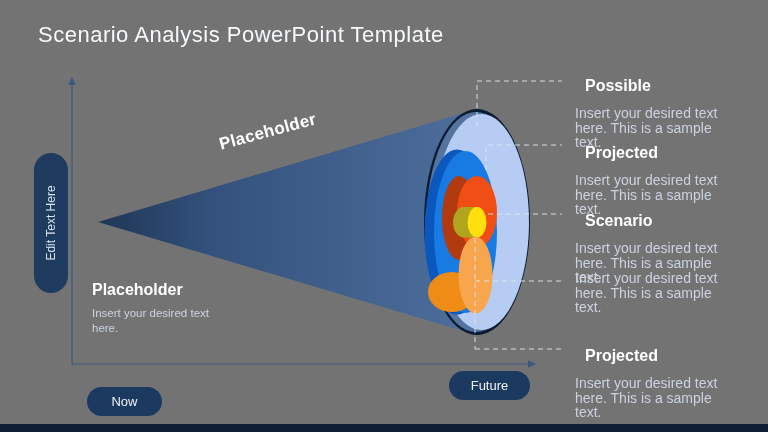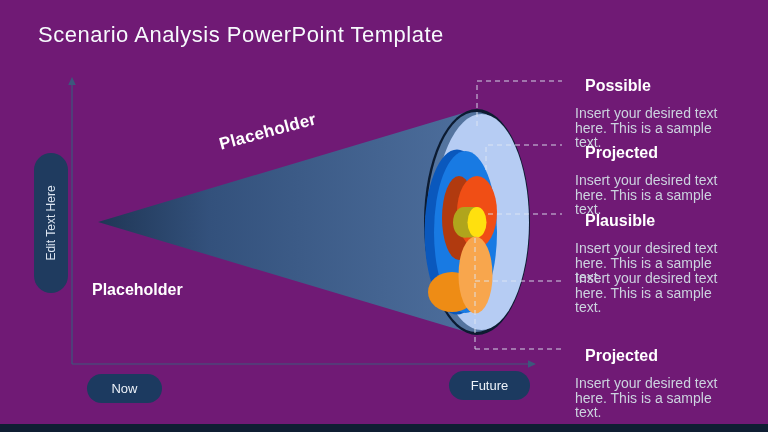--- a/index.html
+++ b/index.html
@@ -1,18 +1,18 @@
 <!DOCTYPE html>
 <html><head>
 <meta charset="utf-8">
 <style>
   html,body { margin:0; padding:0; background:#0b1626; }
   .stage {
     position:relative; width:768px; height:432px;
-    background:#701a75; overflow:hidden;
+    background:#737373; overflow:hidden;
     font-family:"Liberation Sans", sans-serif;
   }
   .slide-title {
     position:absolute; left:38px; top:22px;
     font-size:22px; font-weight:400; letter-spacing:.5px; color:#f7fafd;
   }
   svg.diagram { position:absolute; left:0; top:0; }
 
   .edit-pill {
     position:absolute; left:34px; top:153px; width:34px; height:140px;
@@ -28,21 +28,21 @@
   }
 
   .ph-block { position:absolute; left:92px; top:281px; width:118px; }
   .ph-block h3 { margin:0 0 7px 0; font-size:16px; line-height:18px; color:#ffffff; }
   .ph-block p { margin:0; font-size:11.5px; line-height:15px; color:#ccd4e0; }
 
   .time-pill {
     position:absolute; height:29px; border-radius:14.5px; background:#1c3a60;
     color:#edf2f9; font-size:13px; display:flex; align-items:center; justify-content:center;
   }
-  .pill-now { left:87px; top:374px; width:75px;justify-content:center; }
+  .pill-now { left:87px; top:387px; width:75px;justify-content:center; }
   .pill-future { left:449px; top:371px; width:81px;align-items:center; }
 
   .scenario { position:absolute; left:575px; width:178px; }
   .scenario h3 { margin:10px; font-size:16px; line-height:20px; color:#ffffff; }
   .scenario p { margin:3px 7px 0 0; width:160px; font-size:14px; line-height:14.5px; color:#ccd3df; }
 
   .footer-strip { position:absolute; left:0; right:0; bottom:0; height:8px; background:#0f1e33; }
 </style>
 </head>
 <body>
@@ -95,39 +95,40 @@
   <div class="slide-title">Scenario Analysis PowerPoint Template</div>
 
   <div class="edit-pill">
     <span>Edit Text Here</span>
   </div>
 
   <div class="cone-label">Placeholder</div>
 
   <div class="ph-block">
     <h3>Placeholder</h3>
+    <p>Insert your desired text here.</p>
   </div>
 
   <div class="time-pill pill-now">
     <span>Now</span>
   </div>
   <div class="time-pill pill-future">
     <span>Future</span>
   </div>
 
   <div class="scenario" style="top:66px">
     <h3>Possible</h3>
     <p>Insert your desired text here. This is a sample text.</p>
   </div>
   <div class="scenario" style="top:133px">
     <h3>Projected</h3>
     <p>Insert your desired text here. This is a sample text.</p>
   </div>
   <div class="scenario" style="top:201px">
-    <h3>Plausible</h3>
+    <h3>Scenario</h3>
     <p>Insert your desired text here. This is a sample text.</p>
   </div>
   <div class="scenario" style="top:268px">
     <p>Insert your desired text here. This is a sample text.</p>
   </div>
   <div class="scenario" style="top:336px">
     <h3>Projected</h3>
     <p>Insert your desired text here. This is a sample text.</p>
   </div>
 

